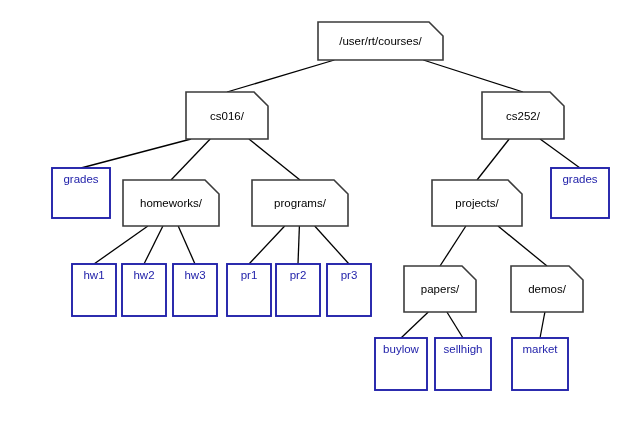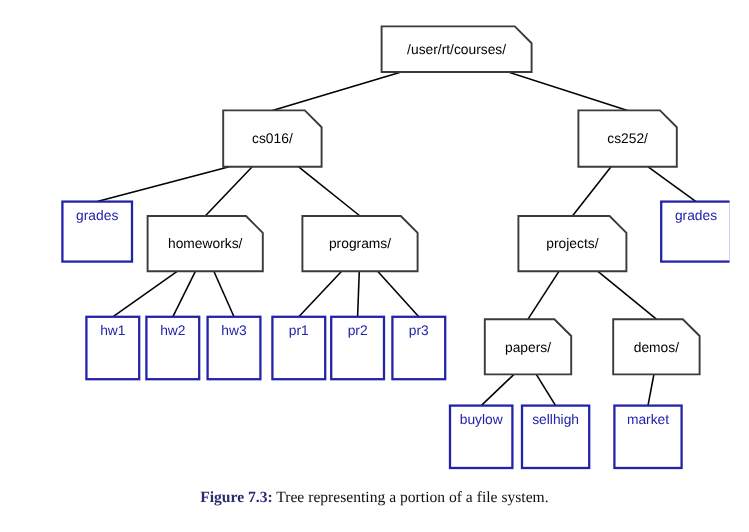--- a/index.html
+++ b/index.html
@@ -9,20 +9,21 @@
   }
   body {
     font-family: "Liberation Sans", sans-serif;
   }
   #figure-root {
     position: relative;
     width: 608px;
     height: 443px;
     background: #ffffff;
     overflow: hidden;
+    padding-left: 15px;
   }
   #tree-svg {
     position: absolute;
     left: 0;
     top: 0;
     width: 624px;
     height: 400px;
   }
   .node-label-folder {
     font-family: "Liberation Sans", sans-serif;
@@ -169,17 +170,14 @@
           <rect x="435" y="338" width="56" height="52" class="leaf-shape"></rect>
           <text x="463.0" y="353.0" text-anchor="middle" class="node-label-leaf">sellhigh</text>
         </g>
         <g>
           <rect x="512" y="338" width="56" height="52" class="leaf-shape"></rect>
           <text x="540.0" y="353.0" text-anchor="middle" class="node-label-leaf">market</text>
         </g>
       </g>
   </svg>
 
-  <div id="caption">
-    <span class="fig-label">Figure 7.3:</span><span class="fig-text">Tree representing a portion of a file system.</span>
-  </div>
 
 </div>
 
 </body></html>

